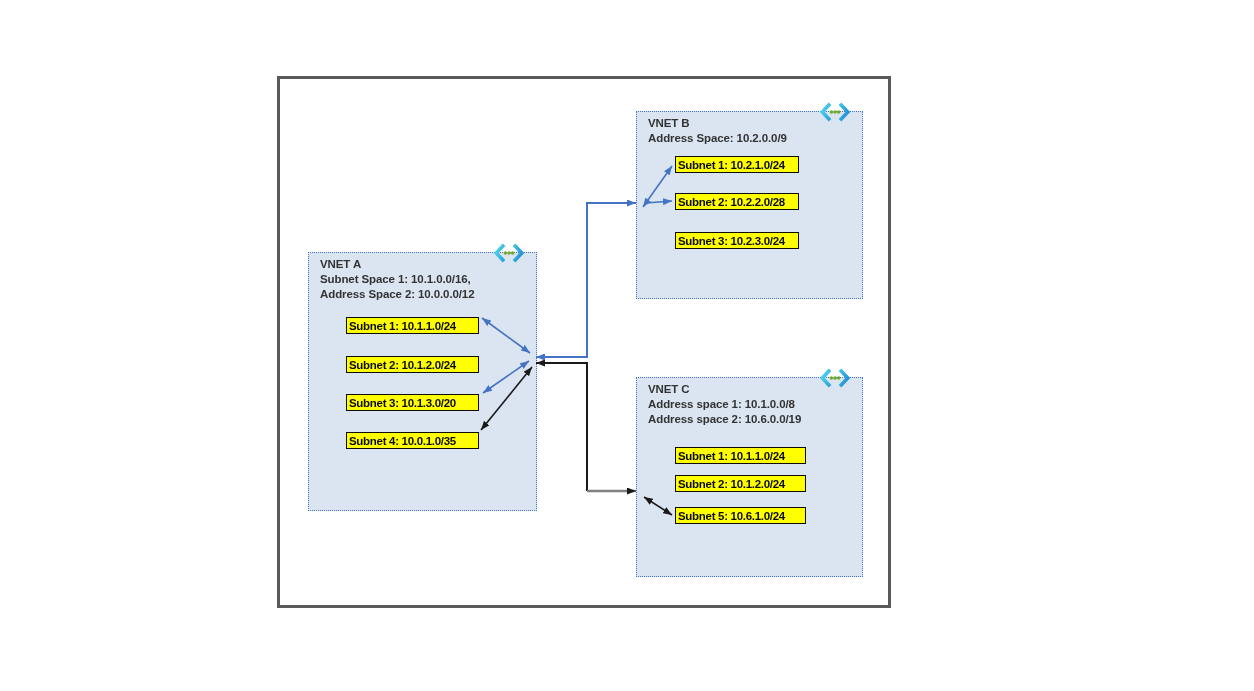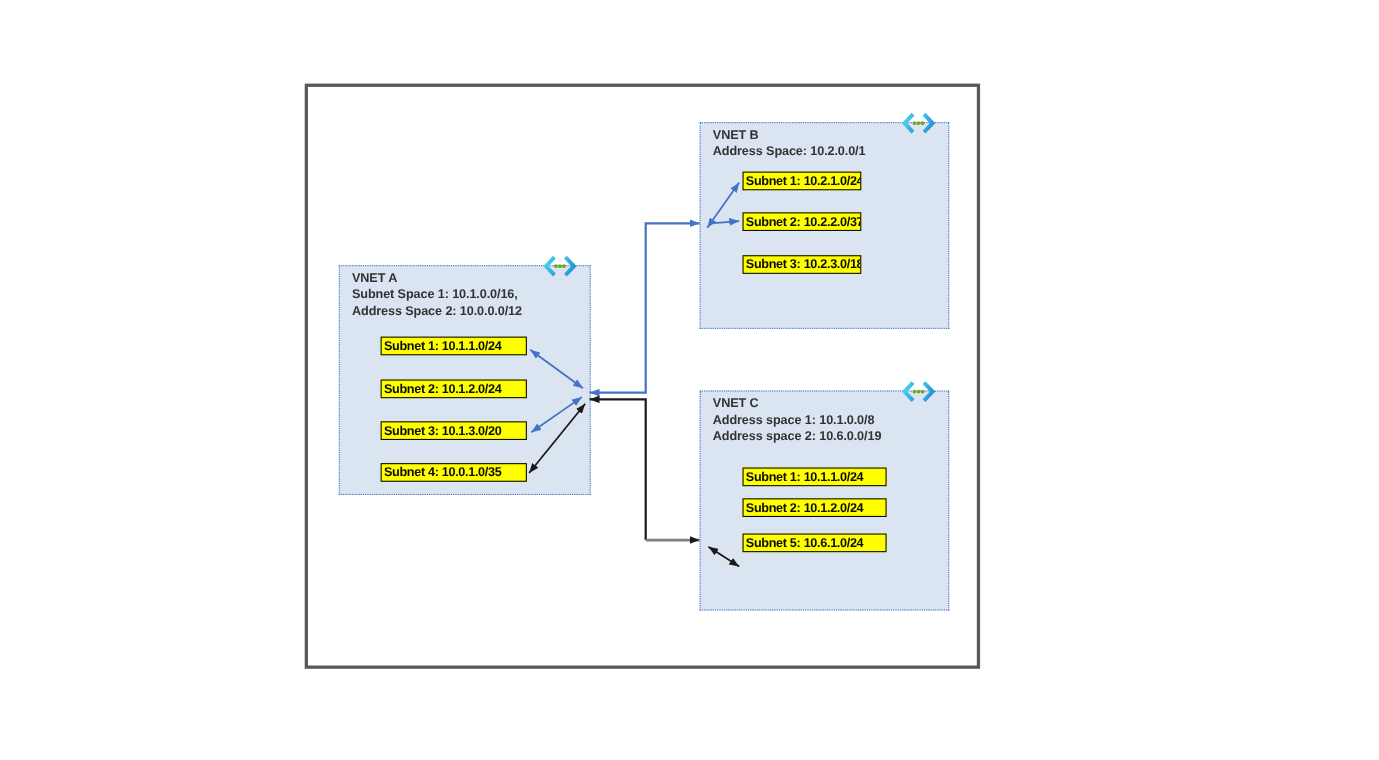--- a/index.html
+++ b/index.html
@@ -9,38 +9,38 @@
   }
   .frame{
     position:absolute;left:277px;top:76px;width:614px;height:532px;
     border:3px solid #595959;box-sizing:border-box;background:#ffffff;
   }
   .vnet{
     position:absolute;background:#DBE5F1;border:1px dotted #4472C4;
     box-sizing:border-box;
     padding-left:44px;
   }
-  #vnet-a{left:308px;top:241px;width:229px;height:209px;}
+  #vnet-a{left:308px;top:252px;width:229px;height:259px;}
   #vnet-b{left:636px;top:111px;width:227px;height:188px;}
-  #vnet-c{left:636px;top:355px;width:227px;height:200px;}
+  #vnet-c{left:636px;top:377px;width:227px;height:200px;}
   .vnet-head{
     position:absolute;left:11px;top:4px;font-size:11.5px;font-weight:700;
     color:#333333;line-height:15px;letter-spacing:-0.1px;white-space:nowrap;
   }
   .subnet{
     position:absolute;box-sizing:border-box;height:17px;
     background:#FFFF00;border:1.5px solid #0c0c0c;
     font-size:11.5px;font-weight:700;color:#0c0c0c;letter-spacing:-0.3px;
     display:flex;align-items:center;padding:0 2px;white-space:nowrap;
     overflow:hidden;
   }
   #vnet-a .subnet{left:37px;width:133px;}
   #vnet-a .s0{top:64px}  #vnet-a .s1{top:103px}
   #vnet-a .s2{top:141px} #vnet-a .s3{top:179px}
-  #vnet-b .subnet{left:38px;width:108px;}
+  #vnet-b .subnet{left:38px;width:124px;}
   #vnet-b .s0{top:44px}  #vnet-b .s1{top:81px}  #vnet-b .s2{top:120px}
   #vnet-c .subnet{left:38px;width:131px;}
   #vnet-c .s0{top:69px}  #vnet-c .s1{top:97px}  #vnet-c .s2{top:129px}
   .vicon{position:absolute;right:11px;top:-10px;width:32px;height:20px;}
   .arrows{position:absolute;left:0;top:0;pointer-events:none;}
 </style>
 </head>
 <body>
 
 <div class="canvas">
@@ -68,25 +68,25 @@
   <div class="vnet" id="vnet-b">
     <svg class="vicon" viewBox="0 0 34 22">
       <path d="M11.5 2 L3 11 L11.5 20" fill="none" stroke="url(#icgL)" stroke-width="4" stroke-linejoin="miter"></path>
       <path d="M22.5 2 L31 11 L22.5 20" fill="none" stroke="url(#icgR)" stroke-width="4" stroke-linejoin="miter"></path>
       <circle cx="13" cy="11" r="1.9" fill="#6FA82C"></circle>
       <circle cx="17" cy="11" r="1.9" fill="#6FA82C"></circle>
       <circle cx="21" cy="11" r="1.9" fill="#6FA82C"></circle>
     </svg>
     <div class="vnet-head">
       <div>VNET B</div>
-      <div>Address Space: 10.2.0.0/1</div>
+      <div>Address Space: 10.2.0.0/9</div>
     </div>
     <div class="subnet s0">Subnet 1: 10.2.1.0/24</div>
-    <div class="subnet s1">Subnet 2: 10.2.2.0/37</div>
-    <div class="subnet s2">Subnet 3: 10.2.3.0/18</div>
+    <div class="subnet s1">Subnet 2: 10.2.2.0/28</div>
+    <div class="subnet s2">Subnet 3: 10.2.3.0/24</div>
   </div>
 
   <div class="vnet" id="vnet-c">
     <svg class="vicon" viewBox="0 0 34 22">
       <path d="M11.5 2 L3 11 L11.5 20" fill="none" stroke="url(#icgL)" stroke-width="4" stroke-linejoin="miter"></path>
       <path d="M22.5 2 L31 11 L22.5 20" fill="none" stroke="url(#icgR)" stroke-width="4" stroke-linejoin="miter"></path>
       <circle cx="13" cy="11" r="1.9" fill="#6FA82C"></circle>
       <circle cx="17" cy="11" r="1.9" fill="#6FA82C"></circle>
       <circle cx="21" cy="11" r="1.9" fill="#6FA82C"></circle>
     </svg>

